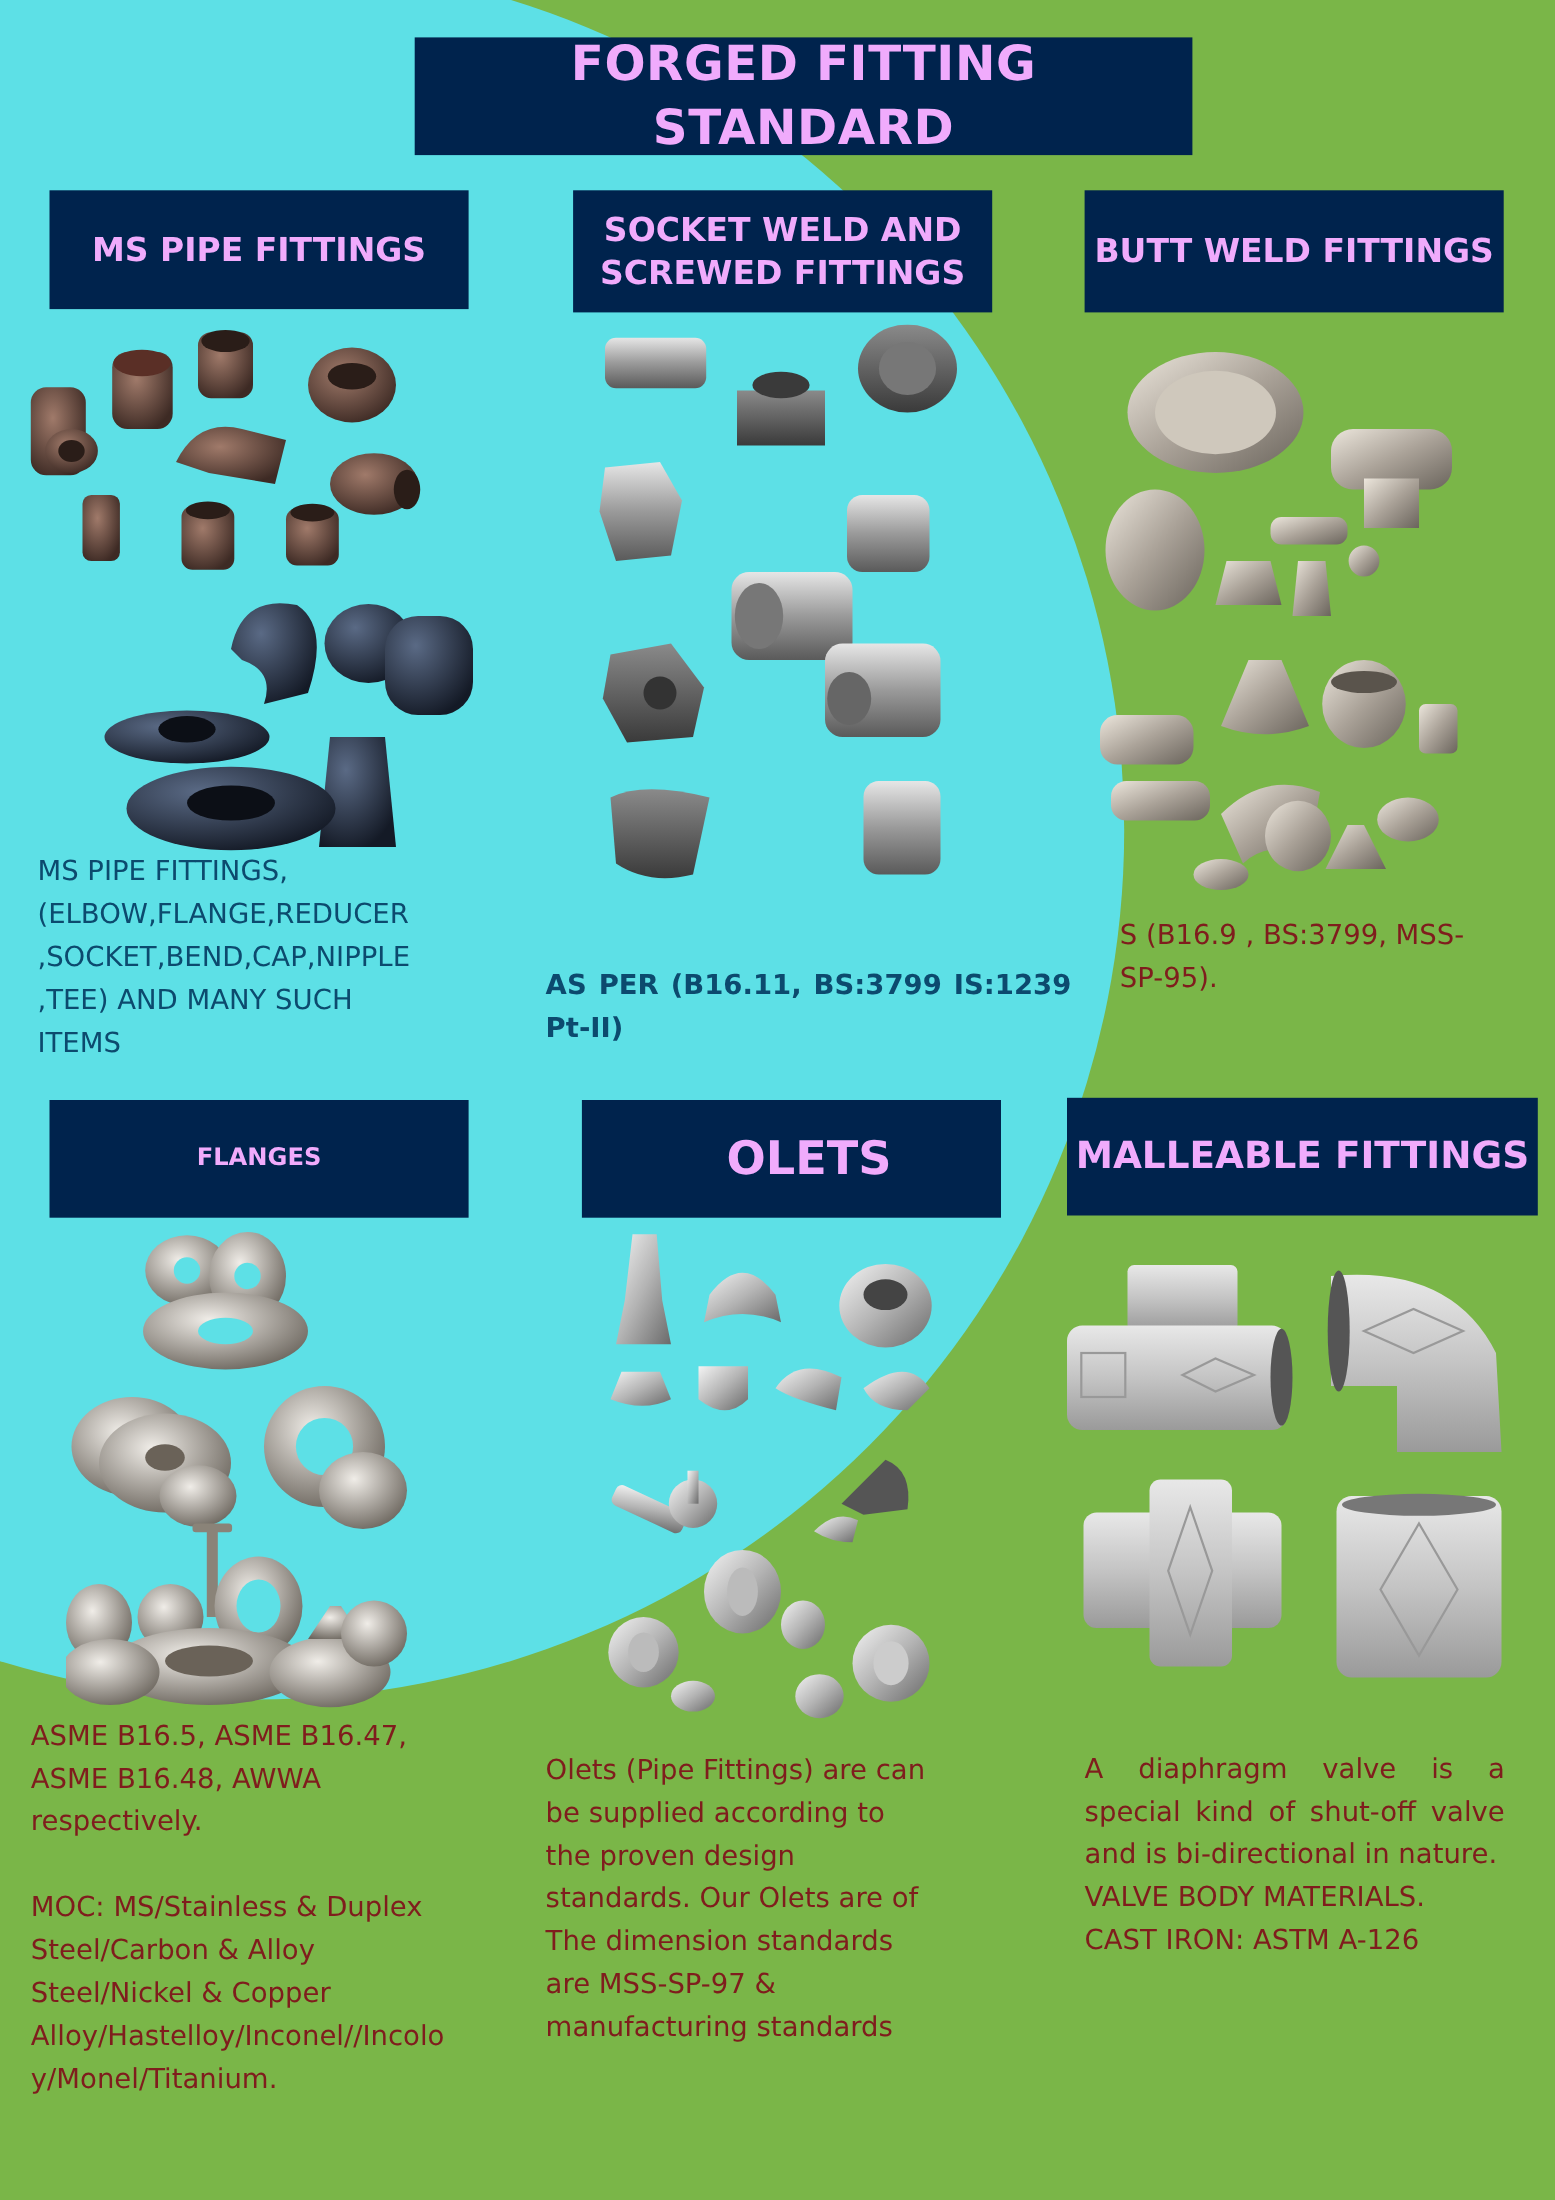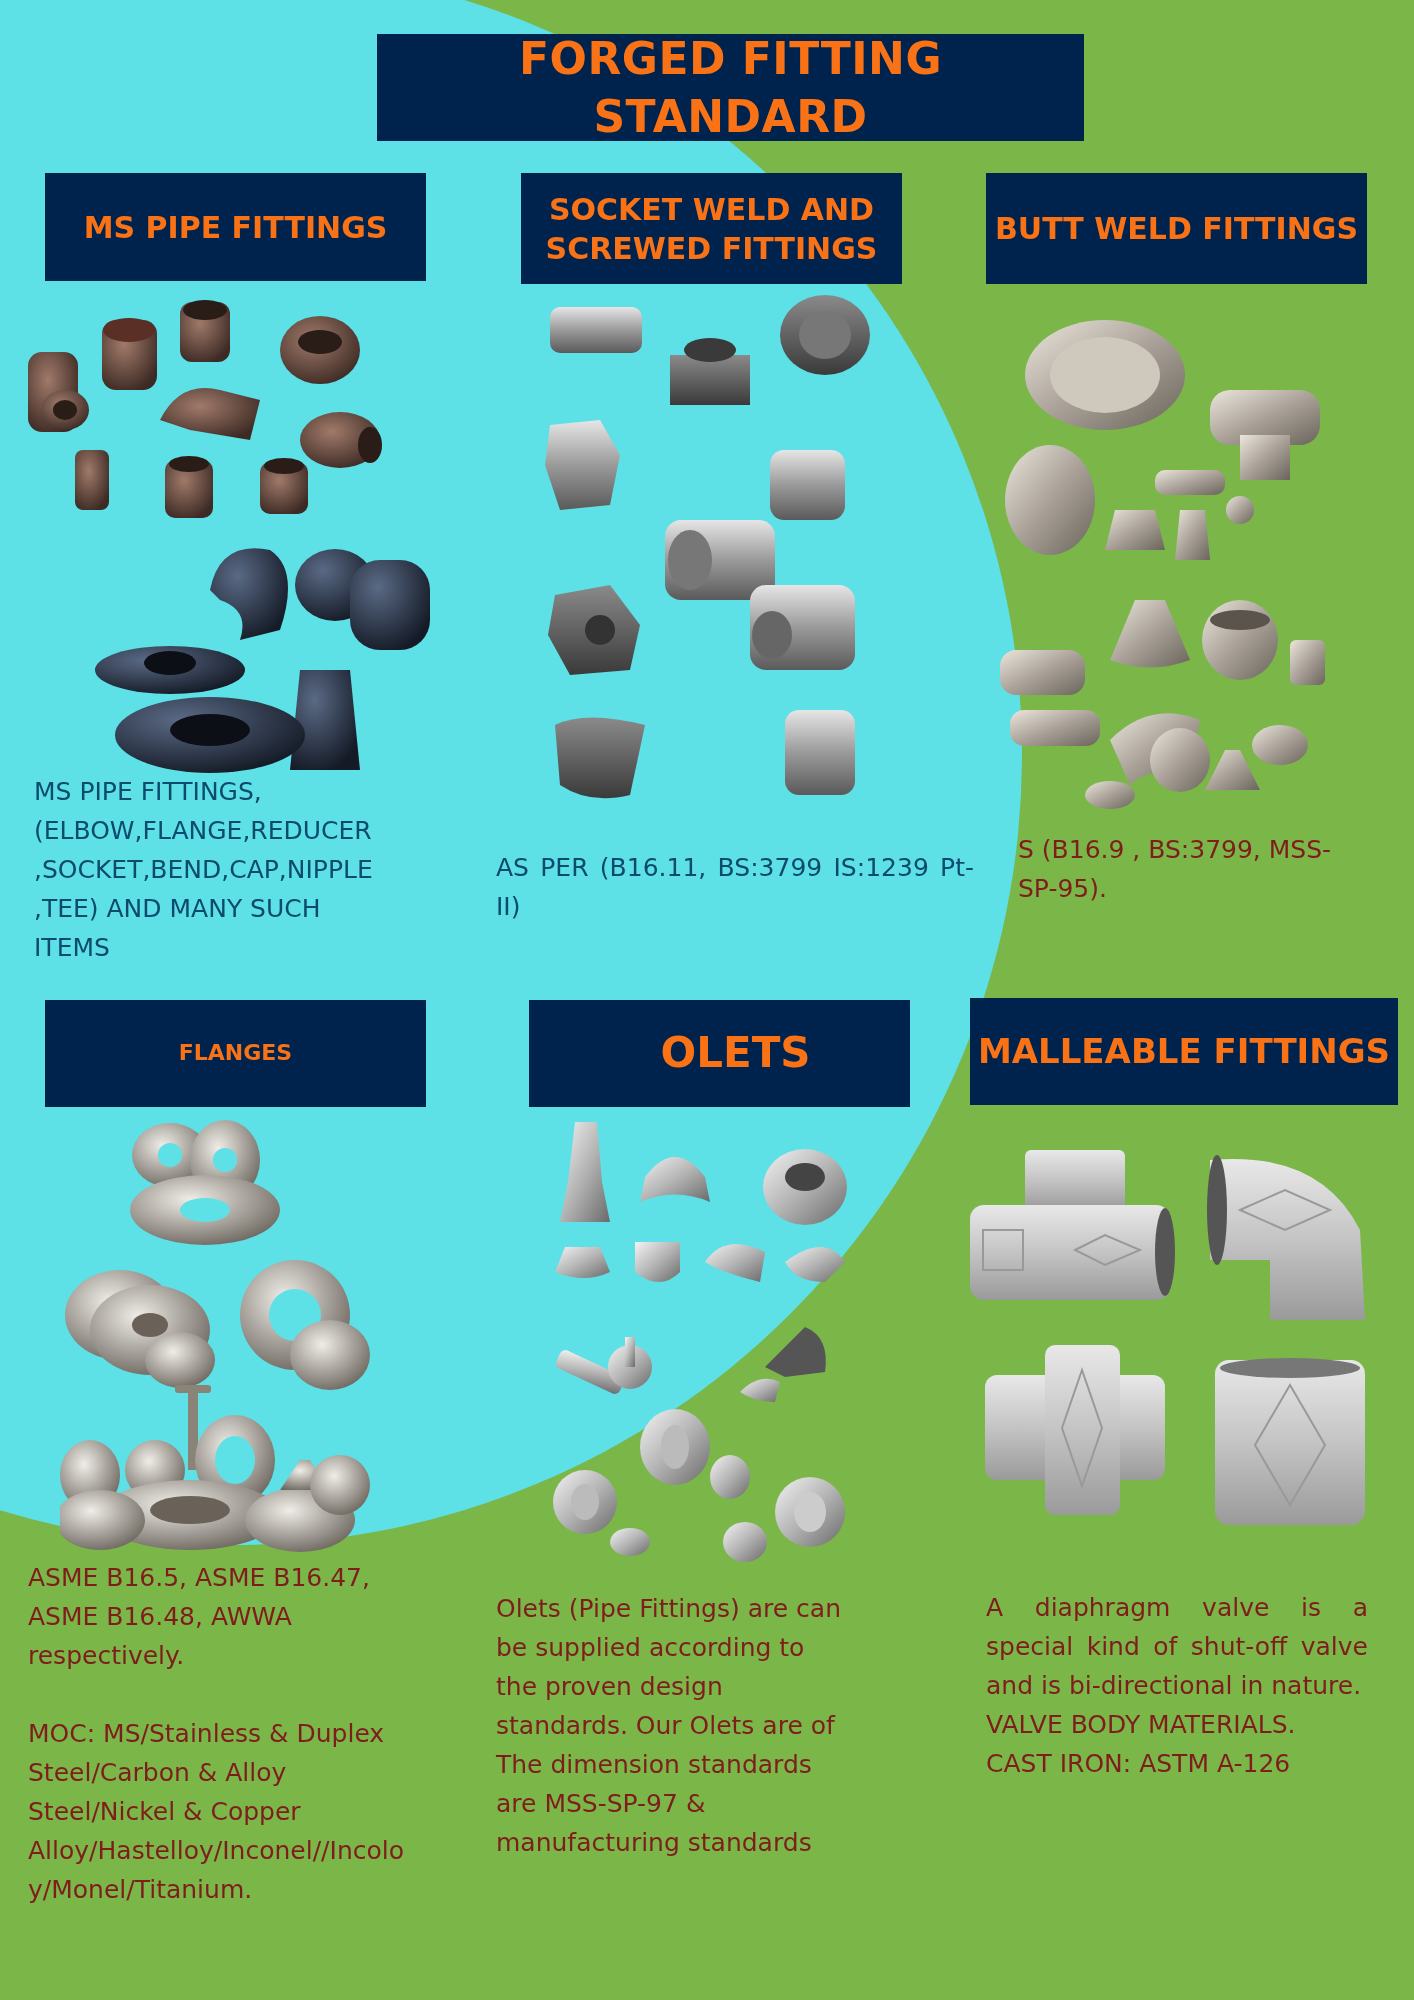--- a/index.html
+++ b/index.html
@@ -1,18 +1,18 @@
 <!DOCTYPE html>
 <html><head>
 <meta charset="utf-8">
 <style>
   html, body { margin:0; padding:0; }
   body { width:1414px; height:2000px; position:relative; overflow:hidden; background:#7ab648; font-family:"Liberation Sans", sans-serif; }
   .bg-circle { position:absolute; left:-558px; top:-35px; width:1580px; height:1580px; border-radius:50%; background:#5de0e6; }
-  .hdr { position:absolute; background:#00234d; color:#f97316; font-family:"DejaVu Sans", sans-serif; font-weight:bold; display:flex; align-items:center; justify-content:center; text-align:center; line-height:1.3; box-sizing:border-box; }
+  .hdr { position:absolute; background:#00234d; color:#f0abfc; font-family:"DejaVu Sans", sans-serif; font-weight:bold; display:flex; align-items:center; justify-content:center; text-align:center; line-height:1.3; box-sizing:border-box; }
   .title { left:377px; top:34px; width:707px; height:107px; font-size:44px; letter-spacing:0.5px; }
   .sec { font-size:30px; }
   .body-text { position:absolute; font-family:"DejaVu Sans", sans-serif; font-size:25px; line-height:39px; color:#0c4a6e; white-space:pre-line; }
   .body-text.green { color:#7f1d1d; }
   .justify { text-align:justify; text-align-last:left; }
   .img { position:absolute; }
 </style>
 </head>
 <body>
 
@@ -93,21 +93,21 @@
   <rect x="125" y="225" width="110" height="80" rx="16" fill="url(#steel)"></rect>
     <ellipse cx="150" cy="265" rx="22" ry="30" fill="#777"></ellipse>
   <polygon points="15,300 70,290 100,330 90,375 30,380 8,340" fill="url(#dark)"></polygon>
     <circle cx="60" cy="335" r="15" fill="#333"></circle>
   <rect x="210" y="290" width="105" height="85" rx="16" fill="url(#steel)"></rect>
     <ellipse cx="232" cy="340" rx="20" ry="24" fill="#666"></ellipse>
   <path d="M15 430 q30 -15 90 0 l-15 70 q-40 10 -70 -10 z" fill="url(#dark)"></path>
   <rect x="245" y="415" width="70" height="85" rx="14" fill="url(#steel)"></rect>
 </svg>
 
-<div class="body-text justify" style="left:496px;top:848px;width:478px;">AS PER (B16.11, BS:3799 IS:1239 Pt-II)</div>
+<div class="body-text justify" style="left:496px;top:876px;width:478px;font-weight:bold;">AS PER (B16.11, BS:3799 IS:1239 Pt-II)</div>
 
 <svg class="img" style="left:1000px;top:310px;" width="340" height="510" viewBox="0 0 340 510">
   <defs>
     <linearGradient id="ss" x1="0" y1="0" x2="1" y2="1">
         <stop offset="0" stop-color="#ece6dc"></stop>
         <stop offset="0.5" stop-color="#aaa298"></stop>
         <stop offset="1" stop-color="#6a645c"></stop>
       </linearGradient>
   </defs>
   <ellipse cx="105" cy="65" rx="80" ry="55" fill="url(#ss)"></ellipse>

